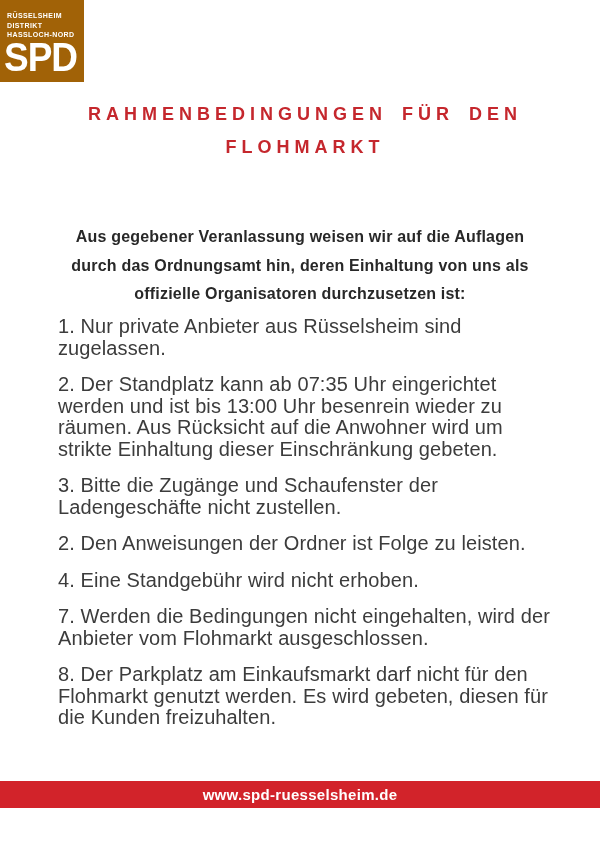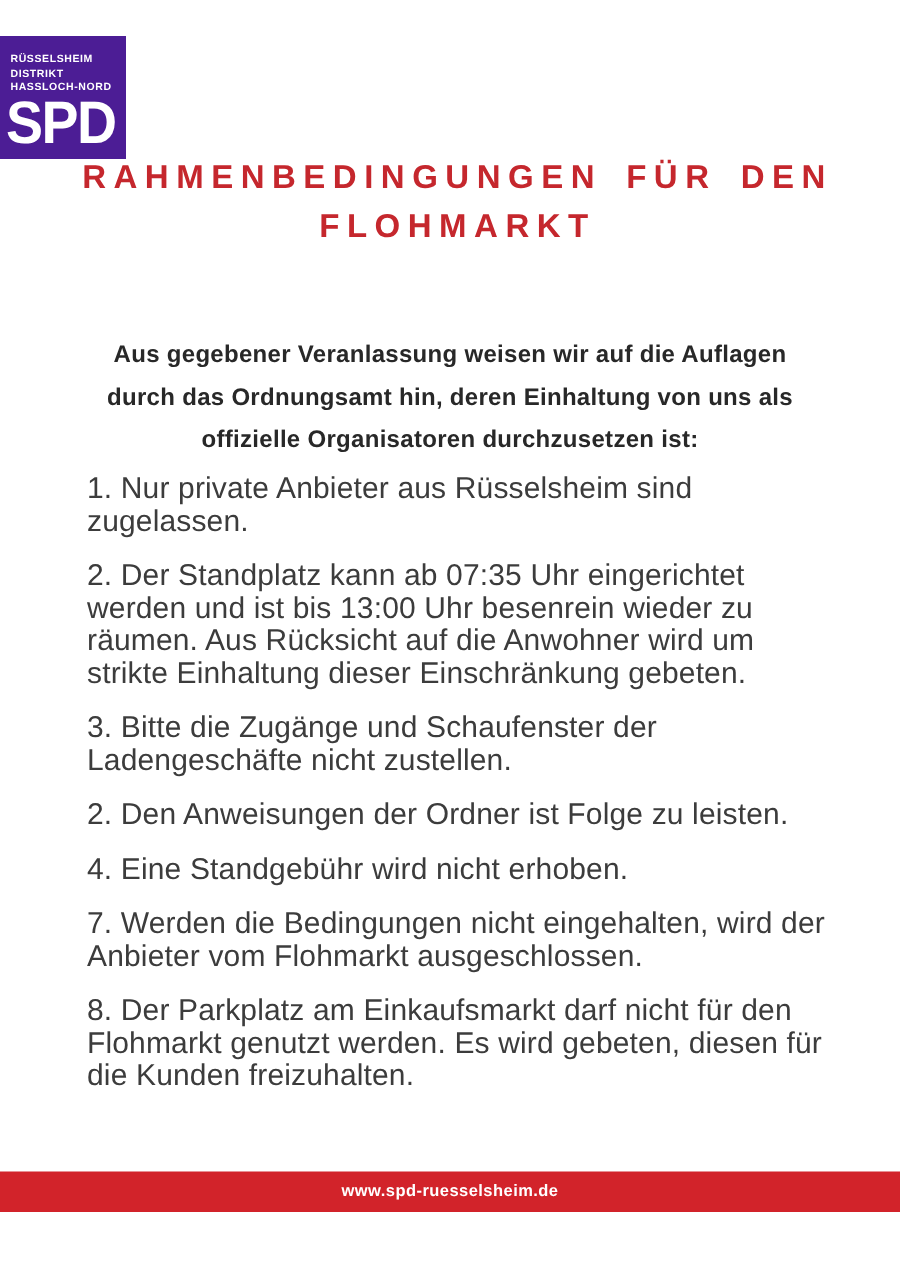--- a/index.html
+++ b/index.html
@@ -11,23 +11,22 @@
     background: #ffffff;
     overflow: hidden;
     font-family: "Liberation Sans", sans-serif;
   }
 
   
   .logo {
     position: absolute;
     top: 0; left: 0;
     width: 84px; height: 82px;
-    background: #4c1d95;
+    background: #a16207;
     color: #ffffff;
-    margin-top: 24px;
   }
   .logo-district {
     padding: 11px 0 0 7px;
     font-size: 7px;
     font-weight: 700;
     letter-spacing: 0.4px;
     line-height: 9.5px;
   }
   .logo-district div { white-space: nowrap; }
   .logo-wordmark {
@@ -40,21 +39,21 @@
     transform-origin: bottom left;
   }
 
   
   .title {
     position: absolute;
     top: 86px; left: 40px;
     width: 530px;
     text-align: center;
     color: #c5272d;
-    font-size: 22px;
+    font-size: 18px;
     font-weight: 800;
     letter-spacing: 5px;
     word-spacing: 5px;
     line-height: 33px;
   }
 
   
   .intro {
     position: absolute;
     top: 207px; left: 63px;
@@ -80,21 +79,21 @@
   .rules p { margin: 0 0 15px 0; }
   .rules p.bold { font-weight: 700; color: #2e2e2e; }
 
   
   .footer-bar {
     position: absolute;
     top: 781px; left: 0;
     width: 600px; height: 27px;
     background: #d2232a;
     color: #ffffff;
-    font-size: 11px;
+    font-size: 15px;
     font-weight: 700;
     letter-spacing: 0.3px;
     text-align: center;
     line-height: 27px;
   }
 </style>
 </head>
 <body>
 
 <div class="page">

